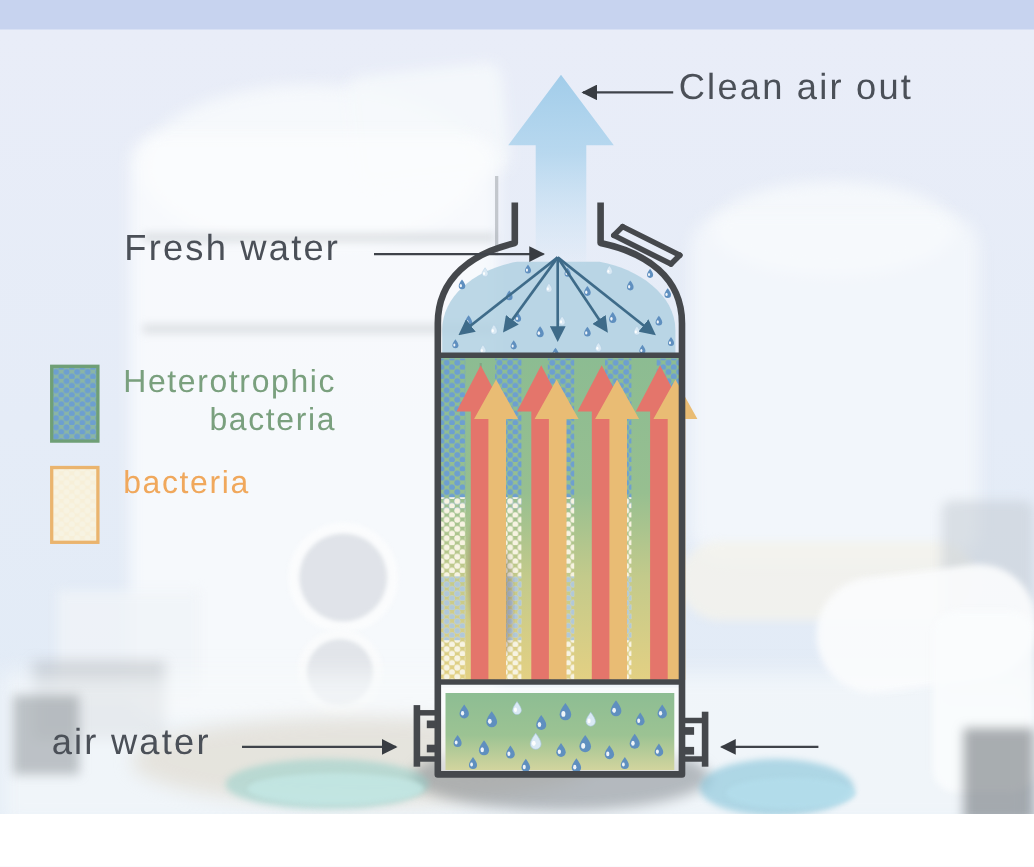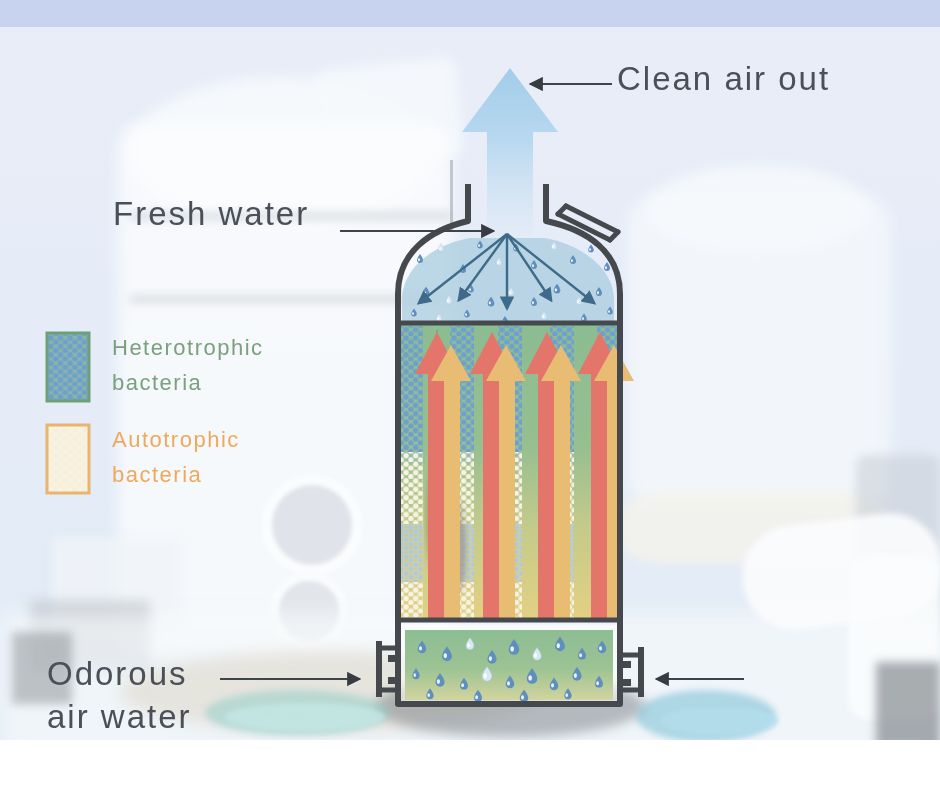--- a/index.html
+++ b/index.html
@@ -1,17 +1,17 @@
 <!DOCTYPE html>
 <html><head>
 <meta charset="utf-8">
 <style>
   html,body{margin:0;padding:0;}
   .page{position:relative;width:940px;height:740px;overflow:hidden;
-        background:#e7eaf7;font-family:"Liberation Sans",sans-serif;}
+        background:#e7eaf7;font-family:"Liberation Sans",sans-serif;text-align:right;}
   .top-band{position:absolute;left:0;top:0;width:940px;height:27px;background:#c7d3ef;}
   .bottom-strip{position:absolute;left:0;top:745px;width:940px;height:43px;background:#d5e7f7;}
   
   .photo{position:absolute;left:0;top:27px;width:940px;height:718px;overflow:hidden;
          background:linear-gradient(#e9edf8,#e1ebf6);}
   .photo div{position:absolute;}
   .tower1{left:118px;top:95px;width:335px;height:530px;background:rgba(251,252,254,.78);border-radius:26px;filter:blur(7px);}
   .tower1-dome{left:128px;top:50px;width:310px;height:150px;background:rgba(249,251,253,.8);border-radius:50%;filter:blur(7px);}
   .tower1-cap{left:320px;top:36px;width:140px;height:100px;background:rgba(246,249,252,.85);border-radius:14px;transform:rotate(-6deg);filter:blur(6px);}
   .tband{left:130px;width:320px;height:8px;background:rgba(165,172,178,.32);filter:blur(4px);}
@@ -33,24 +33,24 @@
   .swoosh-left{left:205px;top:663px;width:185px;height:46px;background:rgba(142,205,200,.5);border-radius:50%;filter:blur(3px);}
   .swoosh-left2{left:225px;top:676px;width:160px;height:28px;background:rgba(196,232,229,.75);border-radius:50%;filter:blur(2px);}
   .swoosh-right{left:636px;top:663px;width:140px;height:52px;background:rgba(120,190,214,.55);border-radius:50%;filter:blur(3px);}
   .swoosh-right2{left:660px;top:680px;width:118px;height:28px;background:rgba(180,222,236,.78);border-radius:50%;filter:blur(2px);}
   .antenna{left:450px;top:133px;width:3px;height:72px;background:rgba(120,126,132,.38);}
   
   .diagram{position:absolute;left:0;top:0;width:940px;height:788px;z-index:2;}
   
   .lbl{position:absolute;z-index:3;color:#4b5058;font-size:33px;letter-spacing:2px;line-height:42px;white-space:nowrap;}
   .lbl-clean{left:617px;top:58px;}
-  .lbl-fresh{left:113px;top:193px;}
+  .lbl-fresh{left:113px;top:204px;}
   .lbl-odor{left:47px;top:652px;line-height:43px;}
   .lbl-drain{left:749px;top:654px;color:#3c4046;}
-  .leg{position:absolute;z-index:3;font-size:22px;letter-spacing:1.5px;line-height:35px;white-space:nowrap;}
+  .leg{position:absolute;z-index:3;font-size:29px;letter-spacing:1.5px;line-height:35px;white-space:nowrap;}
   .leg-het{left:112px;top:330px;color:#7aa07e;}
   .leg-aut{left:112px;top:422px;color:#f0a85c;}
   .lbl span,.leg span{display:block;}
 </style>
 </head>
 <body>
 
 <div class="page">
   <div class="top-band"></div>
 
@@ -288,27 +288,25 @@
     <g>
       <rect x="47" y="425" width="42" height="68" fill="#f7efd8"></rect>
       <rect x="47" y="425" width="42" height="68" fill="url(#whiteDots)"></rect>
       <rect x="47" y="425" width="42" height="68" fill="none" stroke="#eab46e" stroke-width="3"></rect>
     </g>
   </svg>
 
   <div class="lbl lbl-clean">Clean air out</div>
   <div class="lbl lbl-fresh">Fresh water</div>
   <div class="lbl lbl-odor">
-    <span>Odorous</span>
     <span>air water</span>
   </div>
 
   <div class="leg leg-het">
     <span>Heterotrophic</span>
     <span>bacteria</span>
   </div>
   <div class="leg leg-aut">
-    <span>Autotrophic</span>
     <span>bacteria</span>
   </div>
 
   <div class="bottom-strip"></div>
 </div>
 
 </body></html>

